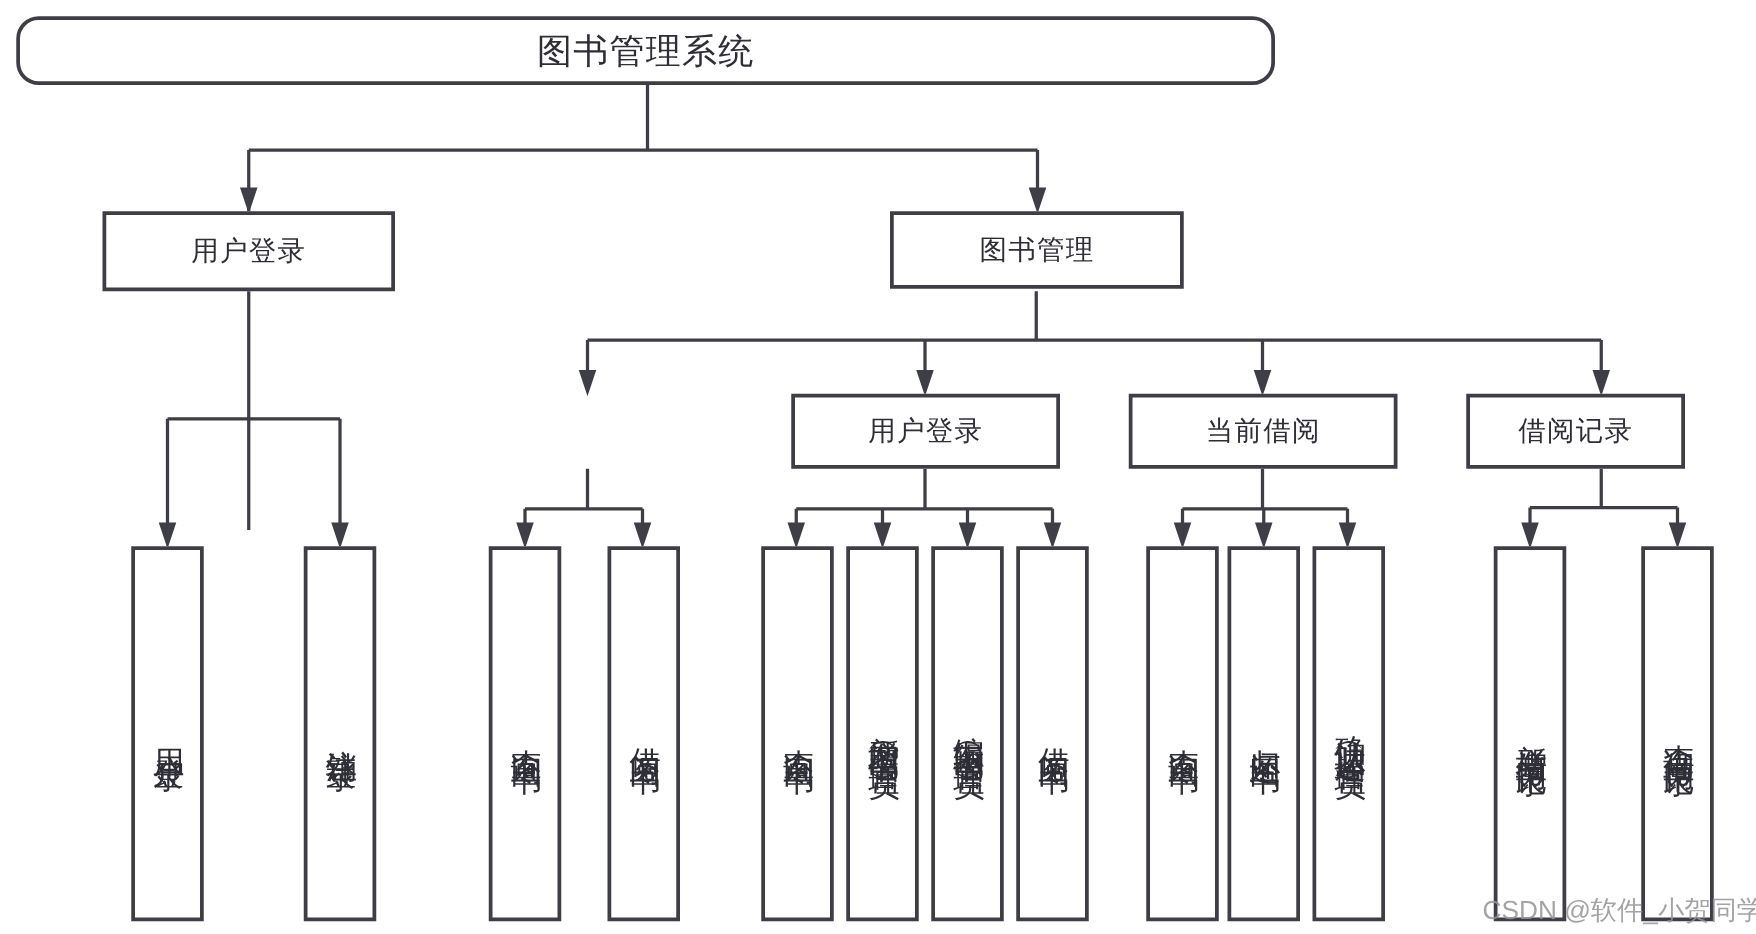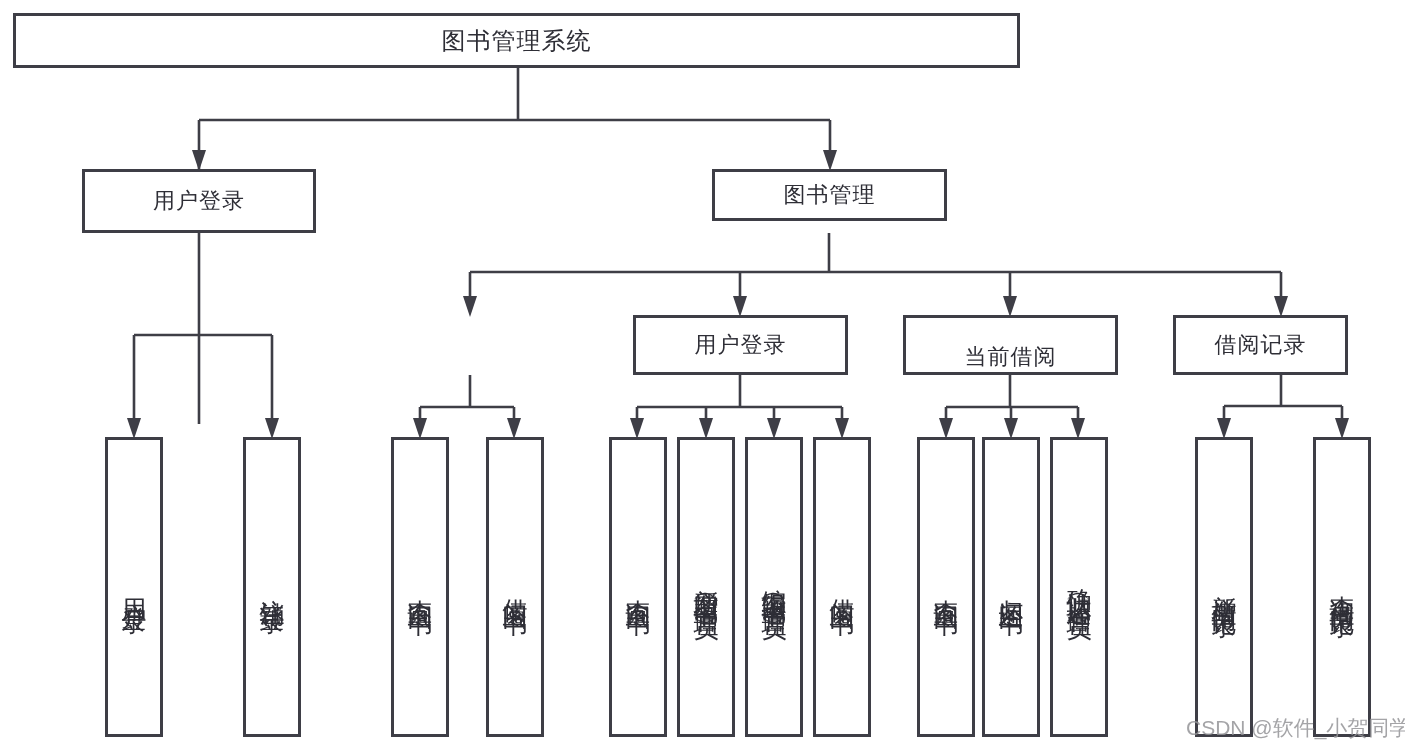--- a/index.html
+++ b/index.html
@@ -8,21 +8,21 @@
     font-family:"Liberation Sans","DejaVu Sans",sans-serif;
   }
   #stage{position:absolute;left:0;top:0;width:1405px;height:747px;}
   svg.connectors{position:absolute;left:0;top:0;z-index:1;}
   .node{
     position:absolute;box-sizing:border-box;background:#ffffff;
     border:3px solid #3e3e46;color:#2e2e36;
     display:flex;align-items:center;justify-content:center;
     z-index:2;
   }
-  .node.title{font-size:24px;letter-spacing:1px;}
+  .node.title{font-size:28px;letter-spacing:1px;border-radius:18px;}
   .node.branch{font-size:22px;letter-spacing:1px;}
   .node.leaf{width:58px;height:300px;}
   .node.leaf .vtext{
     writing-mode:vertical-rl;text-orientation:mixed;
     font-size:25px;line-height:1;letter-spacing:4px;
     white-space:nowrap;
   }
   .watermark{
     position:absolute;z-index:3;left:1186px;top:714px;
     font-size:21px;color:rgba(148,148,152,0.85);white-space:nowrap;
@@ -64,28 +64,28 @@
       </g>
   </svg>
 
   <div class="node title" style="left:13px;top:13px;width:1007px;height:55px;">
     <span>图书管理系统</span>
   </div>
 
   <div class="node branch" style="left:82px;top:169px;width:234px;height:64px;">
     <span>用户登录</span>
   </div>
-  <div class="node branch" style="left:712px;top:169px;width:235px;height:52px;">
+  <div class="node branch" style="left:712px;top:169px;width:235px;height:62px;">
     <span>图书管理</span>
   </div>
 
   <div class="node branch" style="left:633px;top:315px;width:215px;height:60px;">
     <span>用户登录</span>
   </div>
-  <div class="node branch" style="left:903px;top:315px;width:215px;height:60px;align-items:flex-end;">
+  <div class="node branch" style="left:903px;top:315px;width:215px;height:60px;">
     <span>当前借阅</span>
   </div>
   <div class="node branch" style="left:1173px;top:315px;width:175px;height:60px;">
     <span>借阅记录</span>
   </div>
 
   <div class="node leaf" style="left:105px;top:437px;">
     <span class="vtext">用户登录</span>
   </div>
   <div class="node leaf" style="left:243px;top:437px;">

